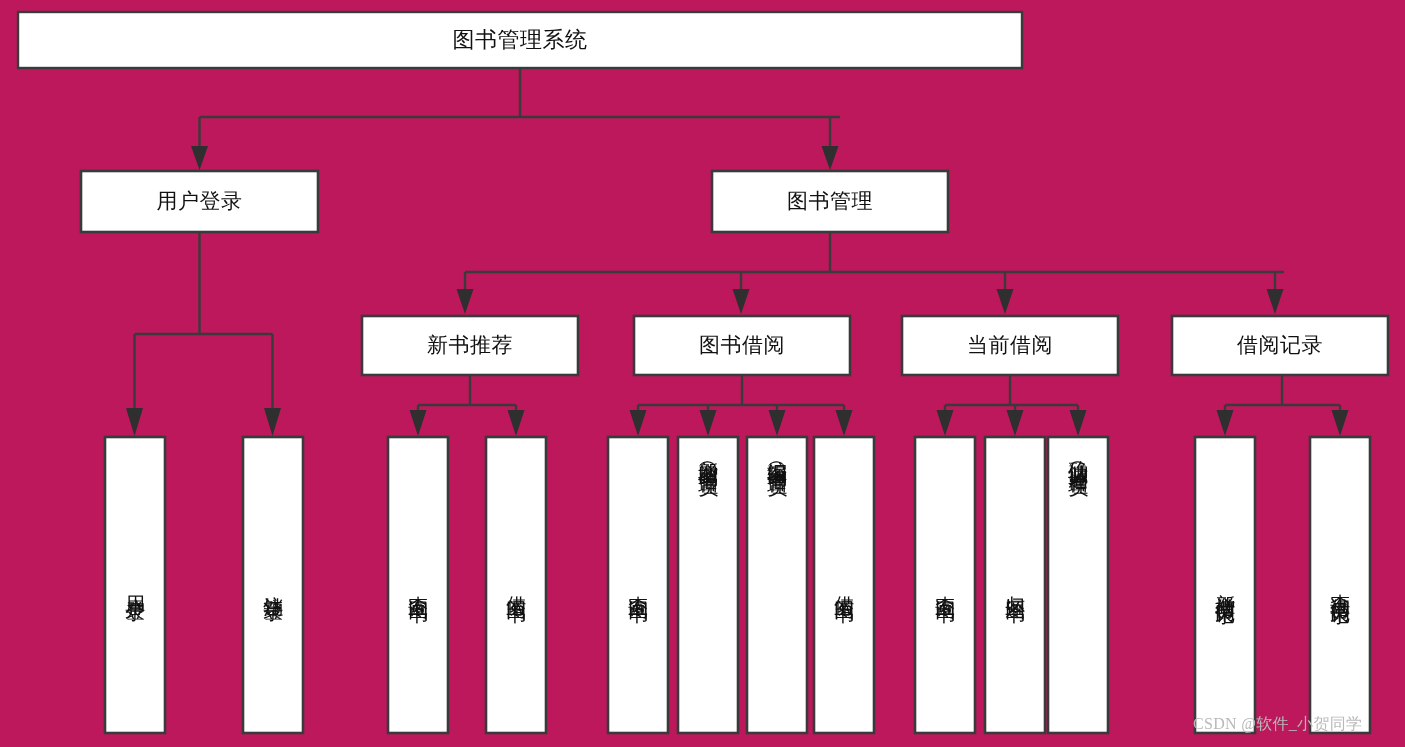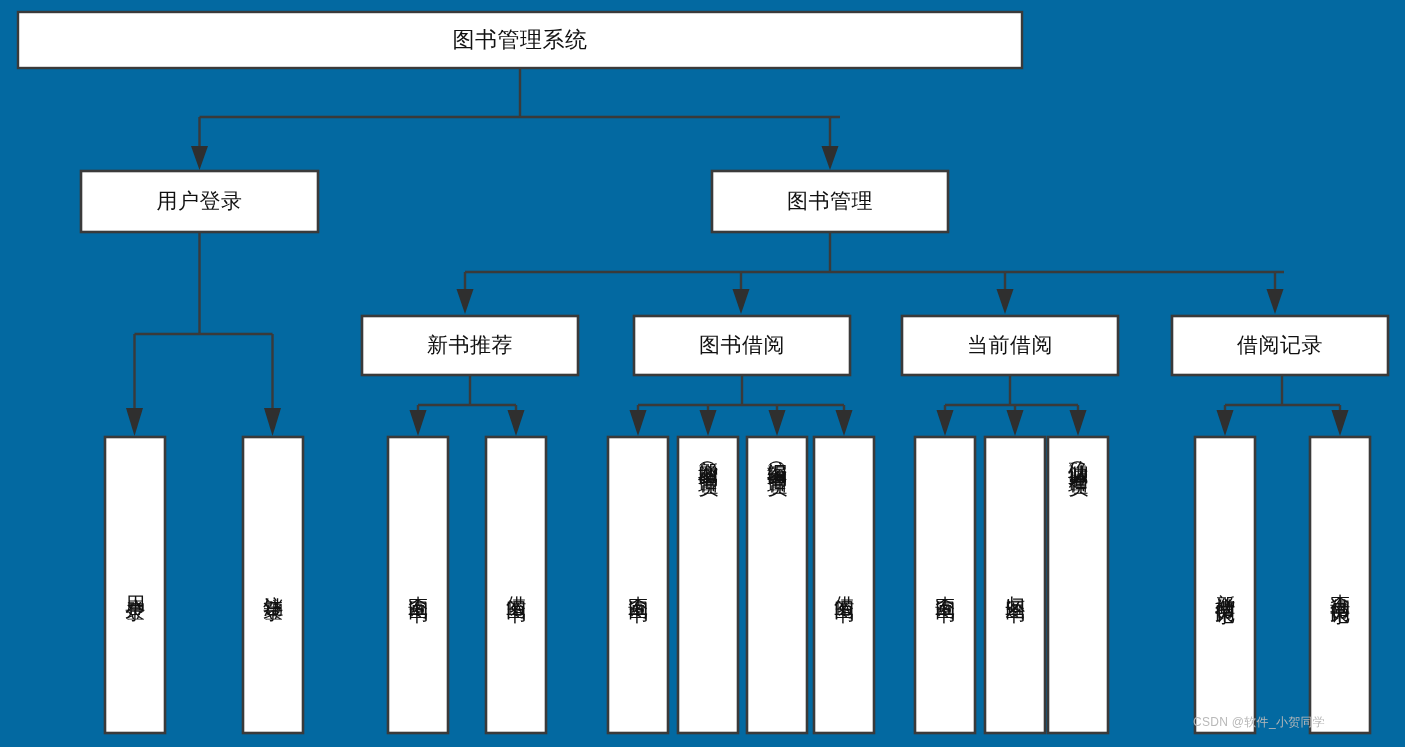--- a/index.html
+++ b/index.html
@@ -11,21 +11,21 @@
     width: 1405px;
     height: 747px;
     font-family: "DejaVu Sans", "Liberation Sans", sans-serif;
     overflow: hidden;
     position: relative;
   }
   #diagram-root {
     position: relative;
     width: 1405px;
     height: 747px;
-    background: #0369a1;
+    background: #be185d;
   }
   svg#flow {
     position: absolute;
     top: 0;
     left: 0;
     width: 1405px;
     height: 747px;
   }
   .node-rect {
     fill: #ffffff;
@@ -77,22 +77,22 @@
     font-size: 20px;
     line-height: 1.18;
     letter-spacing: 2.5px;
     color: #111111;
     white-space: nowrap;
   }
   .watermark {
     position: absolute;
     left: 1193px;
     top: 714px;
-    font-family: Liberation Sans, sans-serif;
-    font-size: 12px;
+    font-family: Liberation Serif, serif;
+    font-size: 16px;
     color: #b9b9b9;
     white-space: nowrap;
     letter-spacing: 0.3px;
   }
 </style>
 </head>
 <body>
 
 <div id="diagram-root">
 

